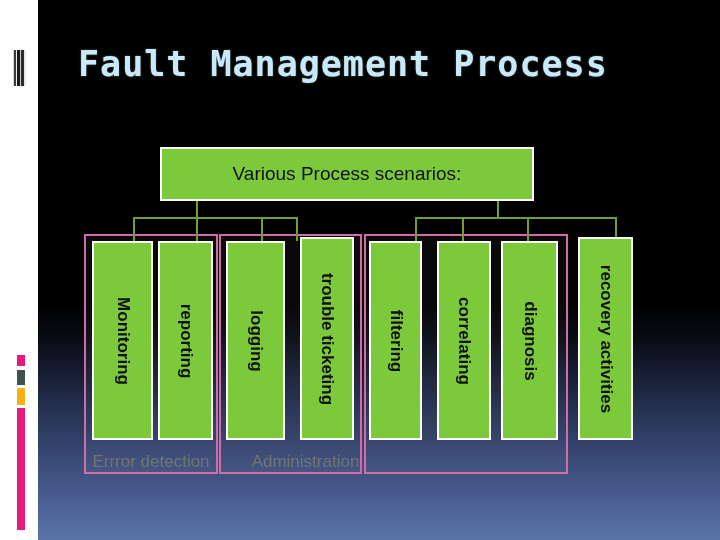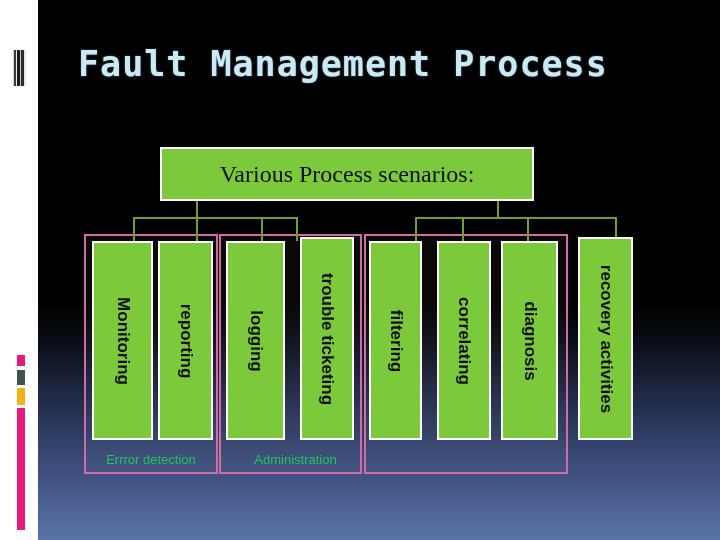--- a/index.html
+++ b/index.html
@@ -92,44 +92,44 @@
     width: 374px; height: 54px;
     background: #7dc93c;
     border: 2px solid #ffffff;
     box-sizing: border-box;
     display: flex;
     align-items: center;
     justify-content: center;
   }
   .parent-box .label {
     color: #111111;
-    font-size: 24px;
-    font-family: Liberation Serif, serif;
+    font-size: 19px;
+    font-family: Liberation Sans, sans-serif;
     text-align: right;
   }
 
   
   .conn {
     position: absolute;
     background: #6f9e33;
   }
   .conn-v { width: 2px; }
   .conn-h { height: 2px; }
 
   
   .group-frame {
     position: absolute;
     border: 2px solid #d16ca8;
     box-sizing: border-box;
     background: rgba(255,255,255,0.035);
   }
   .group-label {
     position: absolute;
-    color: #22c55e;
-    font-size: 13px;
+    color: #737373;
+    font-size: 17px;
     text-align: center;
     font-family: "Liberation Sans", sans-serif;
     white-space: nowrap;
   }
 
   
   .leaf {
     position: absolute;
     background: #7dc93c;
     border: 2px solid #ffffff;
@@ -219,16 +219,16 @@
 
     <div class="leaf" style="left:501px; top:241px; width:57px; height:199px;">
       <span class="vtext">diagnosis</span>
     </div>
 
     <div class="leaf" style="left:578px; top:237px; width:55px; height:203px;">
       <span class="vtext">recovery activities</span>
     </div>
 
     <div class="group-label" style="left:84px; top:452px; width:134px;">Errror detection</div>
-    <div class="group-label" style="left:224px; top:452px; width:143px;">Administration</div>
+    <div class="group-label" style="left:234px; top:452px; width:143px;">Administration</div>
 
   </div>
 </div>
 
 </body></html>

